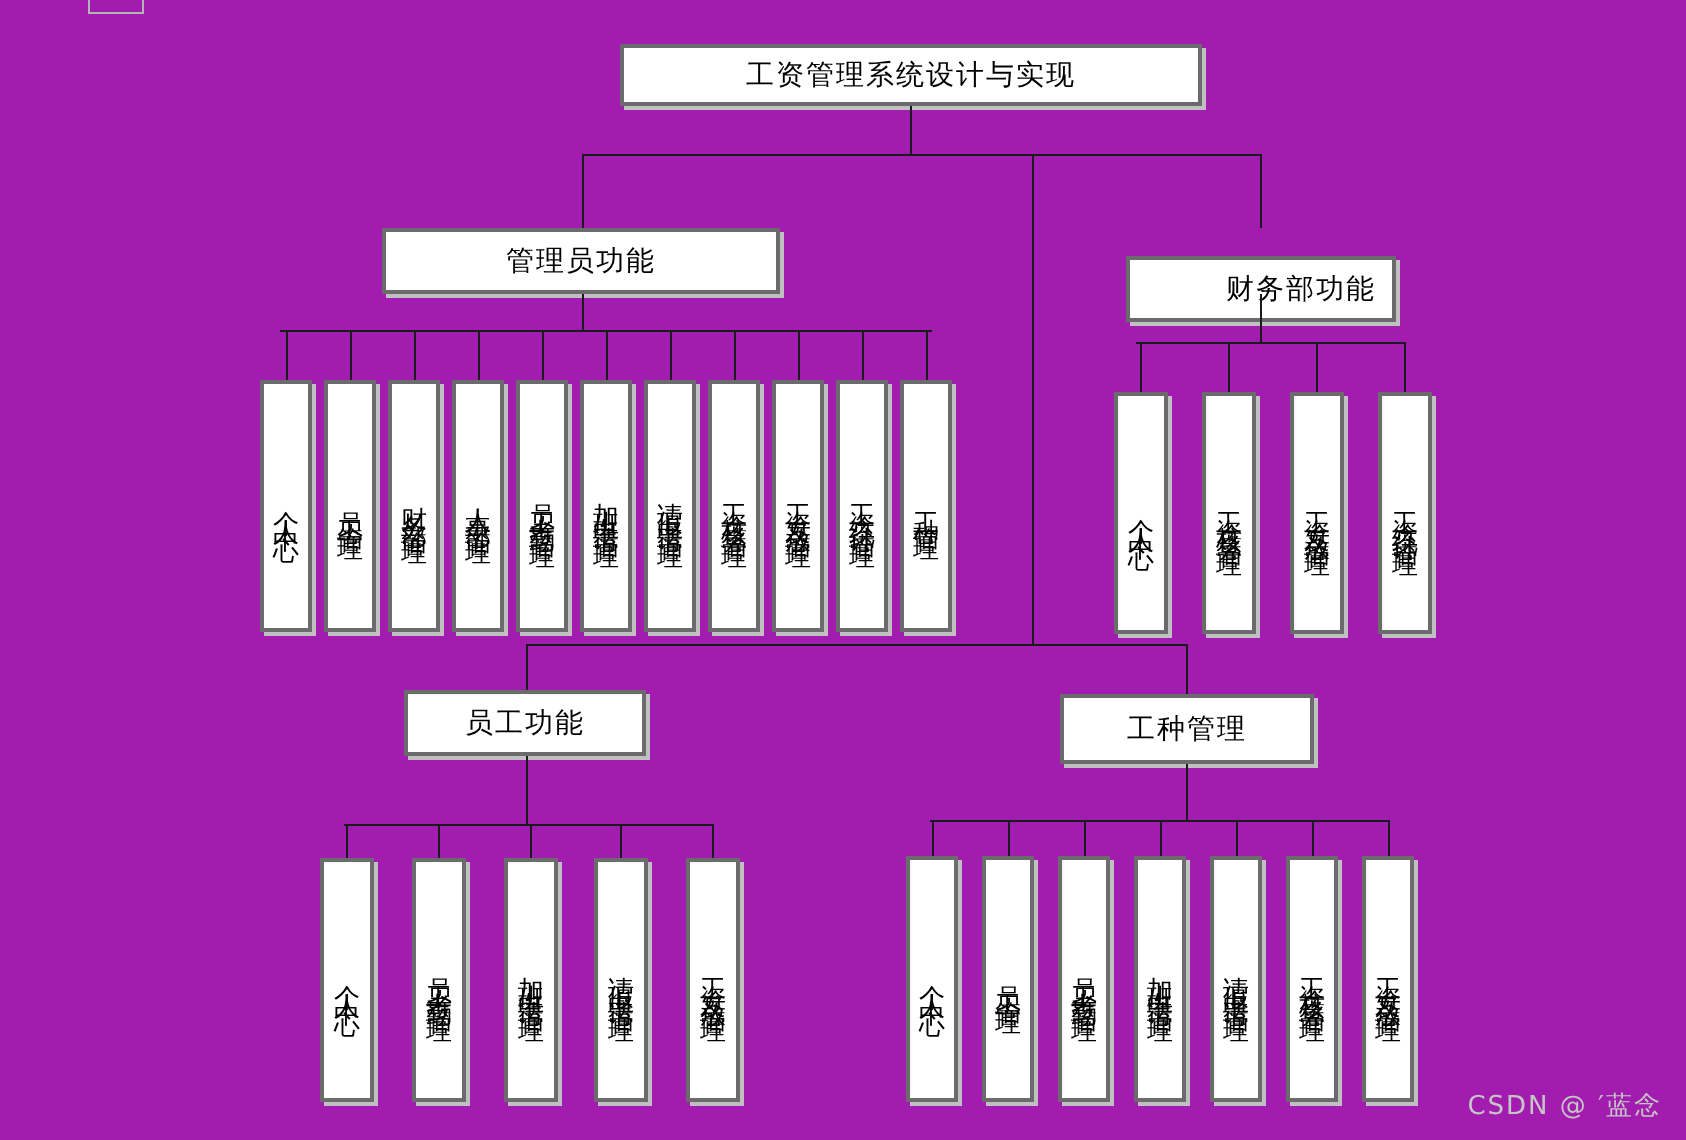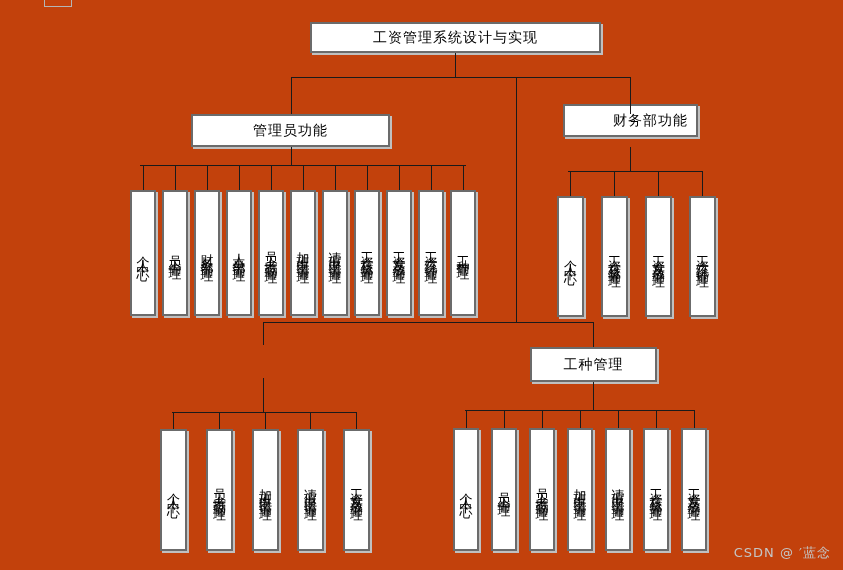--- a/index.html
+++ b/index.html
@@ -1,19 +1,19 @@
 <!DOCTYPE html>
 <html style="--line: #1a1a1a; --box-border: #6b6b6b; --box-shadow: #c0c0c0; --watermark: #c5c5c5;"><head>
 <meta charset="utf-8">
 <style>
   html,body { margin:0; padding:0; background:#fff; }
   .page {
     position:relative;
     width:843px; height:570px;
-    background:#c2410c;
+    background:#a21caf;
     overflow:hidden;
     font-family:"Liberation Serif", serif;
     text-decoration:underline;
   }
   .node {
     position:absolute;
     background:#ffffff;
     border:2px solid var(--box-border, #6b6b6b);
     box-shadow:2px 2px 0 var(--box-shadow, #c0c0c0);
     display:flex;
@@ -58,24 +58,27 @@
   <div class="corner-artifact"></div>
 
   <div class="node header" style="left:310px; top:22px; width:291px; height:31px;">
     <span>工资管理系统设计与实现</span>
   </div>
 
   <div class="node header" style="left:191px; top:114px; width:199px; height:33px;">
     <span>管理员功能</span>
   </div>
 
-  <div class="node header" style="left:563px; top:104px; width:135px; height:33px;padding-left:40px;">
+  <div class="node header" style="left:563px; top:128px; width:135px; height:33px;padding-left:40px;">
     <span>财务部功能</span>
   </div>
 
+  <div class="node header" style="left:202px; top:345px; width:121px; height:33px;">
+    <span>员工功能</span>
+  </div>
 
   <div class="node header" style="left:530px; top:347px; width:127px; height:35px;">
     <span>工种管理</span>
   </div>
 
   <div id="lines">
       <div class="line" style="left: 455px; top: 53px; width: 1px; height: 24px;"></div>
       <div class="line" style="left: 291px; top: 77px; width: 340px; height: 1px;"></div>
       <div class="line" style="left: 291px; top: 77px; width: 1px; height: 37px;"></div>
       <div class="line" style="left: 630px; top: 77px; width: 1px; height: 37px;"></div>

